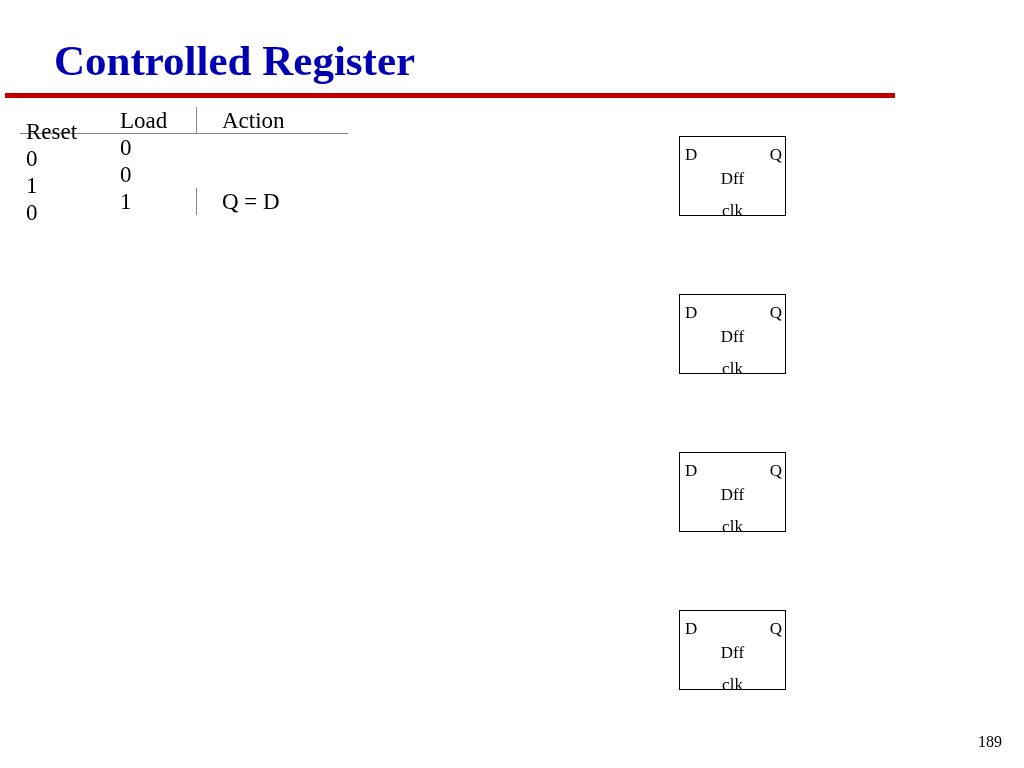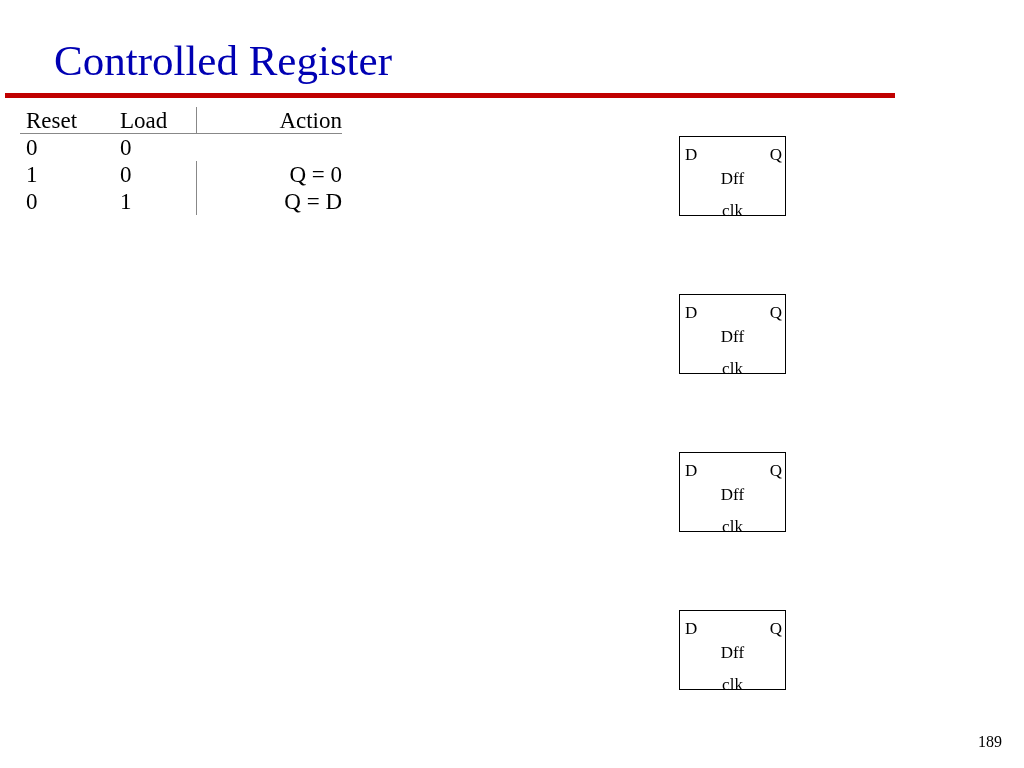--- a/index.html
+++ b/index.html
@@ -1,25 +1,25 @@
 <!DOCTYPE html>
 <html><head>
 <meta charset="utf-8">
 <style>
   html, body { margin:0; padding:0; }
   body { width:1024px; height:768px; background:#ffffff; position:relative; overflow:hidden;
          font-family:"Liberation Serif", "DejaVu Serif", serif; color:#000; }
-  .title { position:absolute; left:54px; top:36px; font-size:43px; font-weight:normal; color:#0000b3;
+  .title { position:absolute; left:54px; top:36px; font-size:43px; font-weight:bold; color:#0000b3;
            line-height:50px; white-space:nowrap; }
   .rule { position:absolute; left:5px; top:93px; width:890px; height:5px; background:#c00000; }
   .truth { position:absolute; left:20px; top:107px; font-size:23px; line-height:27px; }
   .truth .row { display:flex; height:27px; }
-  .truth .c1 { width:90px; padding-left:6px; }
+  .truth .c1 { width:90px; padding-left:6px;margin-top:11px; }
   .truth .c2 { width:76px; padding-left:4px; }
-  .truth .c3 { width:126px; padding-left:19px; border-left:1px solid #888;text-align:right; }
+  .truth .c3 { width:126px; padding-left:25px; border-left:1px solid #888; }
   .truth .hdr { border-bottom:1px solid #888; height:26px; }
   .dff { position:absolute; left:679px; width:105px; height:78px; border:1.5px solid #000;
          font-size:17px; line-height:24px; }
   .dff .d { position:absolute; left:5px; top:6px; }
   .dff .q { position:absolute; right:3px; top:6px; }
   .dff .name { position:absolute; left:0; right:0; top:30px; text-align:center; }
   .dff .clk { position:absolute; left:0; right:0; top:62px; text-align:center; }
   .pagenum { position:absolute; right:22px; top:733px; font-size:16px; }
 </style>
 </head>
@@ -34,21 +34,20 @@
     <div class="c2">Load</div>
     <div class="c3">Action</div>
   </div>
   <div class="row">
     <div class="c1">0</div>
     <div class="c2">0</div>
   </div>
   <div class="row">
     <div class="c1">1</div>
     <div class="c2">0</div>
-    <div class="c3">Q = 0</div>
   </div>
   <div class="row">
     <div class="c1">0</div>
     <div class="c2">1</div>
     <div class="c3">Q = D</div>
   </div>
 </div>
 
 <div class="dff" style="top:136px;">
   <span class="d">D</span>

